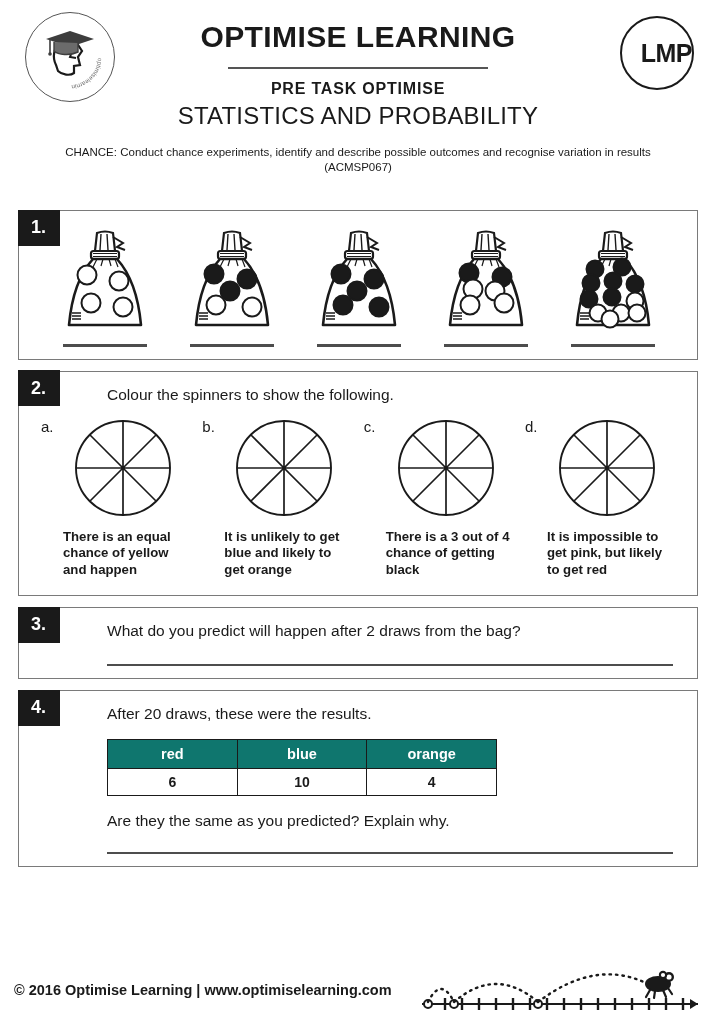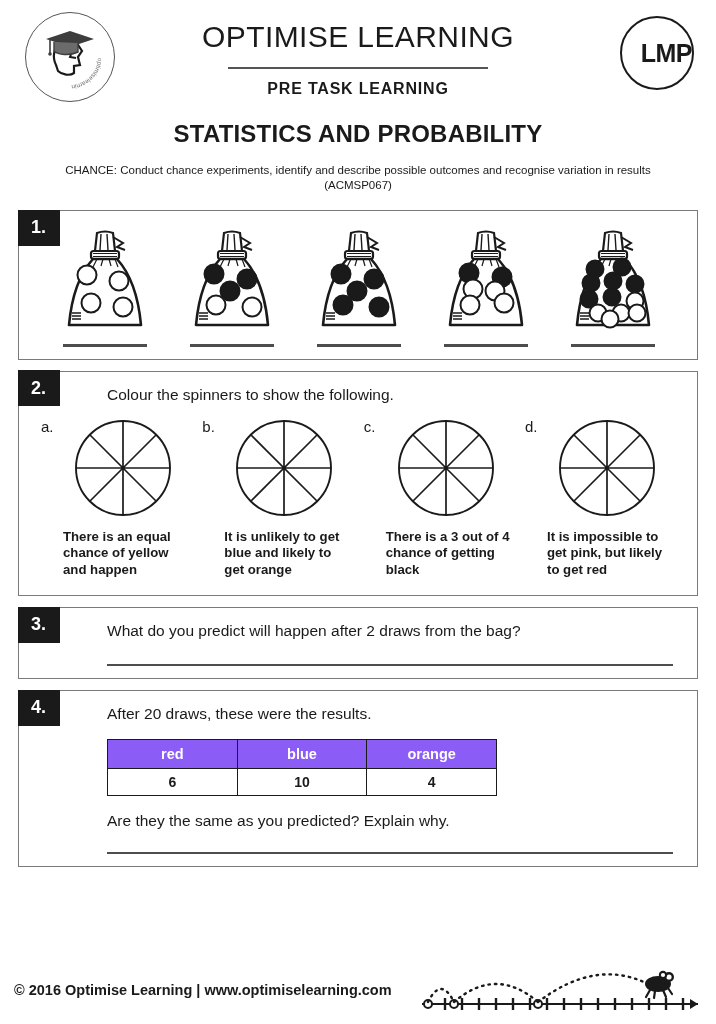--- a/index.html
+++ b/index.html
@@ -56,21 +56,21 @@
     font-size: 25px;
     font-weight: bold;
     letter-spacing: -0.5px;
   }
   .brand-block {
     text-align: center;
     padding-top: 20px;
   }
   .brand-title {
     font-size: 30px;
-    font-weight: normal;
+    font-weight: bold;
     letter-spacing: 0.4px;
     text-align: center;
   }
   .brand-sub {
     font-size: 23px;
     font-weight: normal;
     margin-top: 2px;
   }
   .hr-rule {
     width: 260px;
@@ -78,23 +78,23 @@
     background: #555;
     margin: 13px auto 11px auto;
   }
   .task-line {
     font-size: 16px;
     font-weight: bold;
     letter-spacing: 0.8px;
   }
   .topic-line {
     font-size: 24px;
-    font-weight: bold;
+    font-weight: normal;
     letter-spacing: 0.2px;
-    margin-top: 22px;
+    margin-top: 4px;
   }
   .outcome-line {
     font-size: 11.5px;
     line-height: 1.3;
     margin: 15px auto 0 auto;
     width: 600px;
   }
 
   
   .panel {
@@ -188,21 +188,21 @@
   }
 
   
   .results-table {
     border-collapse: collapse;
     margin-top: 14px;
     width: 390px;
     table-layout: fixed;
   }
   .results-table th {
-    background: #8b5cf6;
+    background: #0f766e;
     color: #fff;
     font-size: 14.5px;
     font-weight: bold;
     padding: 6px 0;
     text-align: center;
     border: 1px solid #1a1a1a;
   }
   .results-table td {
     border: 1px solid #1a1a1a;
     font-size: 14px;
@@ -258,21 +258,21 @@
       </svg>
     </div>
 
     <div class="lmp-badge">
       <span>LMP</span>
     </div>
 
     <div class="brand-block">
       <div class="brand-title">OPTIMISE LEARNING</div>
       <div class="hr-rule"></div>
-      <div class="task-line">PRE TASK LEARNING</div>
+      <div class="task-line">PRE TASK OPTIMISE</div>
       <div class="topic-line">STATISTICS AND PROBABILITY</div>
       <div class="outcome-line">CHANCE: Conduct chance experiments, identify and describe possible outcomes and recognise variation in results (ACMSP067)</div>
     </div>
   </div>
 
   <div class="panel">
     <div class="qnum">1.</div>
     <div class="qbody">
       <div class="bags-row" id="bagsRow">
           <div class="bag-cell">

